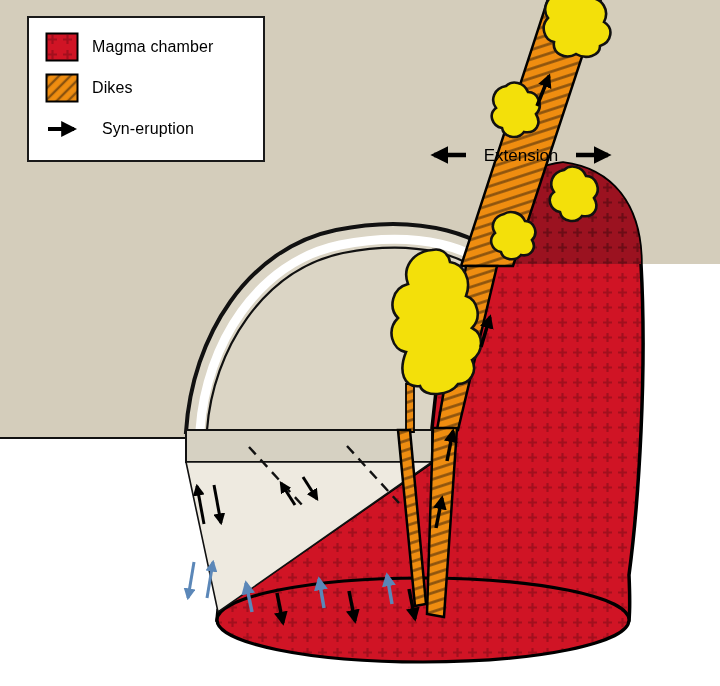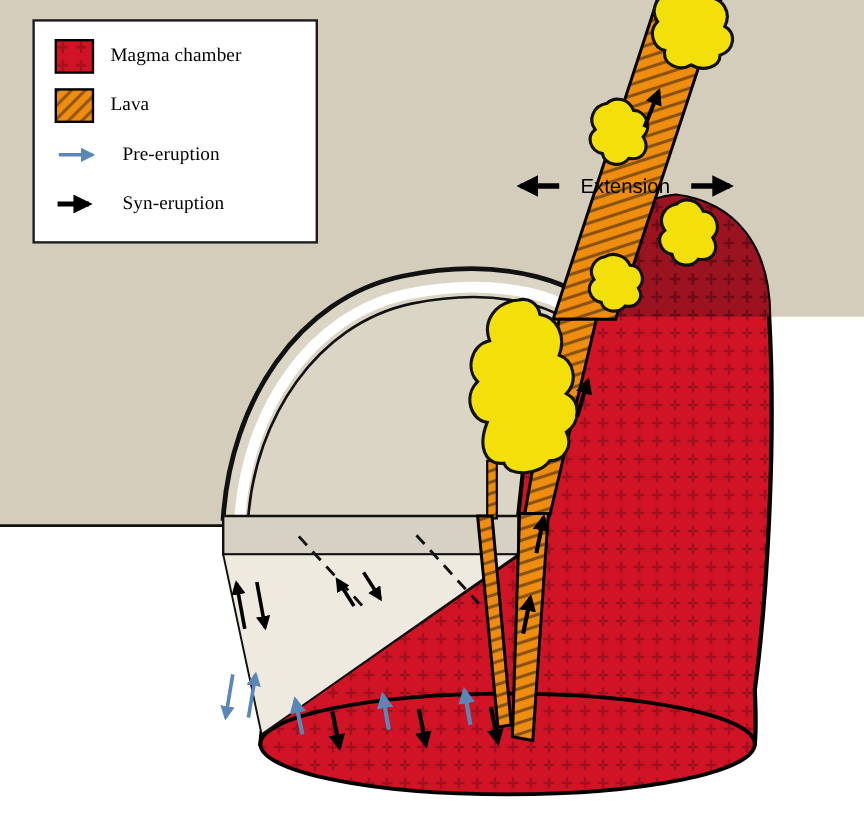--- a/index.html
+++ b/index.html
@@ -7,21 +7,21 @@
     position:relative; width:720px; height:686px; overflow:hidden;
     background:#ffffff;
     font-family:"Liberation Sans", sans-serif;
   }
   .stage > svg { position:absolute; top:0; left:0; }
   .legend {
     position:absolute; top:16px; left:27px; width:238px;
     background:#ffffff; border:2px solid #1a1a1a;
     padding:13px 14px 6px 16px; box-sizing:border-box;
   }
-  .legend-row { display:flex; align-items:center; gap:13px; margin-bottom:9px; height:32px;font-family:Liberation Serif, serif; }
+  .legend-row { display:flex; align-items:center; gap:13px; margin-bottom:9px; height:32px; }
   .legend-swatch { flex:0 0 auto; display:flex; align-items:center; }
   .legend-label { font-size:16px; color:#000; letter-spacing:0.1px; }
   .ext-text { font-size:17px; font-weight:500; fill:#000; }
 </style>
 </head>
 <body>
 
 <div class="stage">
 
   <svg width="720" height="686" viewBox="0 0 720 686">
@@ -123,29 +123,21 @@
           </svg>
       </span>
       <span class="legend-label">Magma chamber</span>
     </div>
     <div class="legend-row">
       <span class="legend-swatch">
         <svg width="34" height="30">
             <rect x="1.5" y="1.5" width="31" height="27" fill="url(#pDikeLegend)" stroke="#000" stroke-width="2"></rect>
           </svg>
       </span>
-      <span class="legend-label">Lava</span>
-    </div>
-    <div class="legend-row">
-      <span class="legend-swatch">
-        <svg width="44" height="16">
-            <path d="M4,8 L32,8" stroke="#5b87b8" stroke-width="3" fill="none" marker-end="url(#mBlu)"></path>
-          </svg>
-      </span>
-      <span class="legend-label">Pre-eruption</span>
+      <span class="legend-label">Dikes</span>
     </div>
     <div class="legend-row">
       <span class="legend-swatch">
         <svg width="44" height="16">
             <path d="M3,8 L29,8" stroke="#000" stroke-width="4" fill="none" marker-end="url(#mB)"></path>
           </svg>
       </span>
       <span class="legend-label">Syn-eruption</span>
     </div>
   </div>

